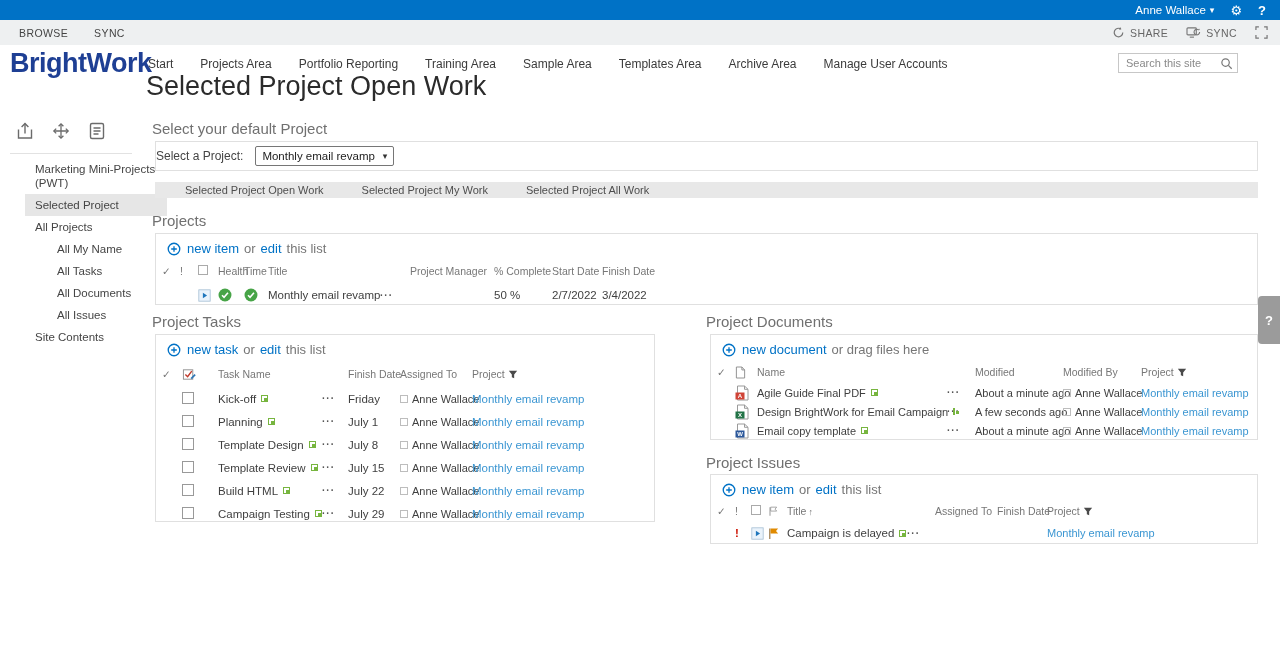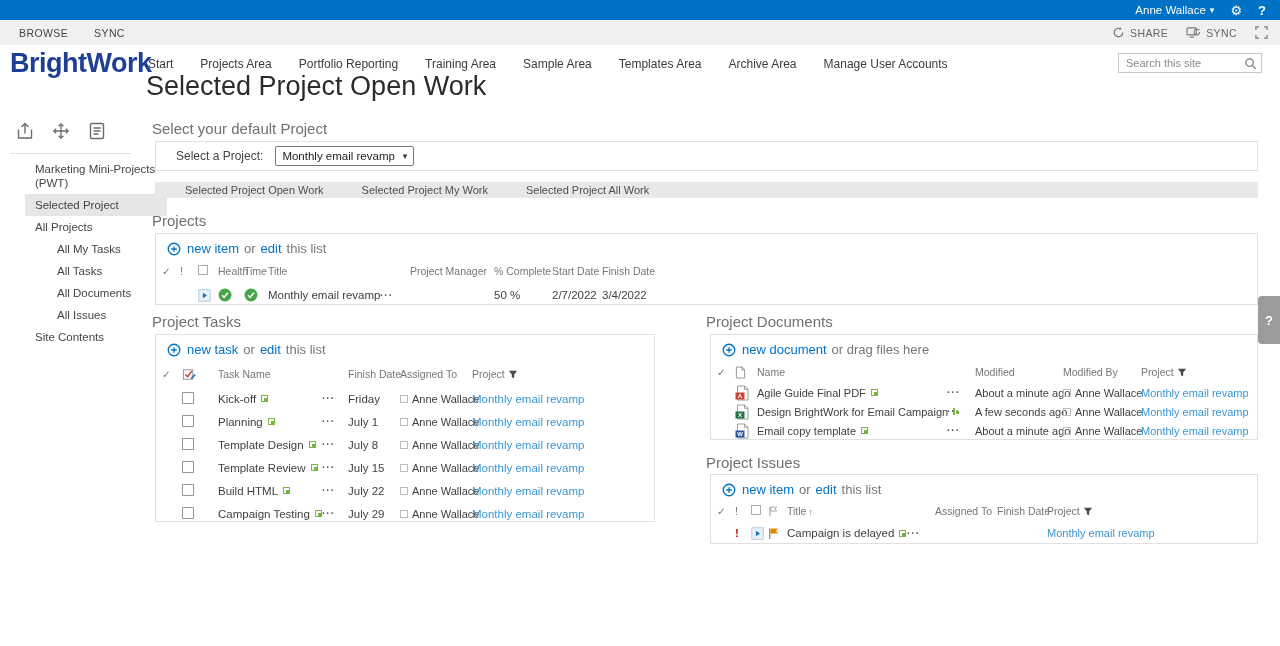--- a/index.html
+++ b/index.html
@@ -23,21 +23,21 @@
   .ribbon-tabs { display:flex; padding-left:6px; }
   .ribbon-tab { padding:0 13px; letter-spacing:.4px; cursor:pointer; }
   .ribbon-right { margin-left:auto; display:flex; align-items:center; gap:18px; padding-right:12px; color:#666; }
   .ribbon-act { display:flex; align-items:center; gap:5px; cursor:pointer; letter-spacing:.4px; }
 
   
   .logo { position:absolute; left:10px; top:48px; font-size:27px; font-weight:bold;
     color:#1E3F94; letter-spacing:-.5px; cursor:pointer; }
   .topnav { position:absolute; left:148px; top:57px; display:flex; gap:27px; font-size:12px; color:#3b3b3b; }
   .topnav span { cursor:pointer; white-space:nowrap; }
-  .searchbox { position:absolute; left:1118px; top:53px; width:144px; height:20px;
+  .searchbox { position:absolute; left:1118px; top:53px; width:120px; height:20px;
     border:1px solid #c7c7c7; display:flex; align-items:center; background:#fff; }
   .searchbox input { flex:1; border:0; outline:none; padding:0 4px 0 7px; font-size:11px;
     font-family:"Liberation Sans", sans-serif; color:#333; min-width:0; }
   .searchbox input::placeholder { color:#8a8a8a; }
   .searchbox .sic { flex:none; margin-right:4px; cursor:pointer; display:flex; }
   .page-title { position:absolute; left:146px; top:71px; font-size:27px; font-weight:300; color:#2b2b2b; }
 
   
   .side-icons { position:absolute; left:12px; top:118px; display:flex; gap:10px; }
   .side-icons .tool { width:26px; height:26px; display:flex; align-items:center; justify-content:center; cursor:pointer; }
@@ -75,21 +75,21 @@
   .d-grid { grid-template-columns:18px 22px 190px 28px 88px 78px 1fr; padding-left:6px; }
   .i-grid { grid-template-columns:18px 16px 16px 20px 120px 28px 62px 50px 1fr; padding-left:6px; }
   .row-p { height:26px; }
   .row-t { height:23px; }
   .row-d { height:19px; font-size:11px; }
   .row-d .ilink, .row-i .ilink { font-size:11px; }
   .row-i { height:24px; }
 
   
   .selector { position:absolute; left:155px; top:141px; width:1103px; height:30px; border:1px solid #e0e0e0;
-    display:flex; align-items:center; gap:12px; padding-left:20px; font-size:12px; color:#444; }
+    display:flex; align-items:center; gap:12px; padding-left:0; font-size:12px; color:#444; }
   .select { border:1px solid #767676; border-radius:2px; height:20px; display:inline-flex; align-items:center;
     justify-content:space-between; gap:8px; padding:0 6px; font-size:11.5px; color:#222; min-width:122px; cursor:pointer; background:#fff; }
   .select .car { font-size:9px; color:#333; }
   .viewtabs { position:absolute; left:155px; top:182px; width:1103px; height:16px; background:#e8e8e8;
     display:flex; align-items:center; gap:38px; padding-left:30px; font-size:11px; color:#4e4e4e; }
   .viewtabs span { cursor:pointer; }
 
   
   .helptab { position:absolute; left:1258px; top:296px; width:22px; height:48px; background:#9b9b9b;
     border-radius:4px 0 0 4px; color:#fff; font-size:13px; font-weight:bold;
@@ -254,21 +254,21 @@
       <svg width="20" height="20">
         <use href="#sym-listdoc"></use>
       </svg>
     </span>
 </div>
 <div class="side-divider"></div>
 <div class="sidenav">
   <div class="itm">Marketing Mini-Projects (PWT)</div>
   <div class="itm sel">Selected Project</div>
   <div class="itm">All Projects</div>
-  <div class="itm ind">All My Tasks</div>
+  <div class="itm ind">All My Name</div>
   <div class="itm ind">All Tasks</div>
   <div class="itm ind">All Documents</div>
   <div class="itm ind">All Issues</div>
   <div class="itm">Site Contents</div>
 </div>
 
 <div class="section-h" style="left:152px;top:120px;">Select your default Project</div>
 <div class="selector">
   <span>Select a Project:</span>
   <span class="select">

